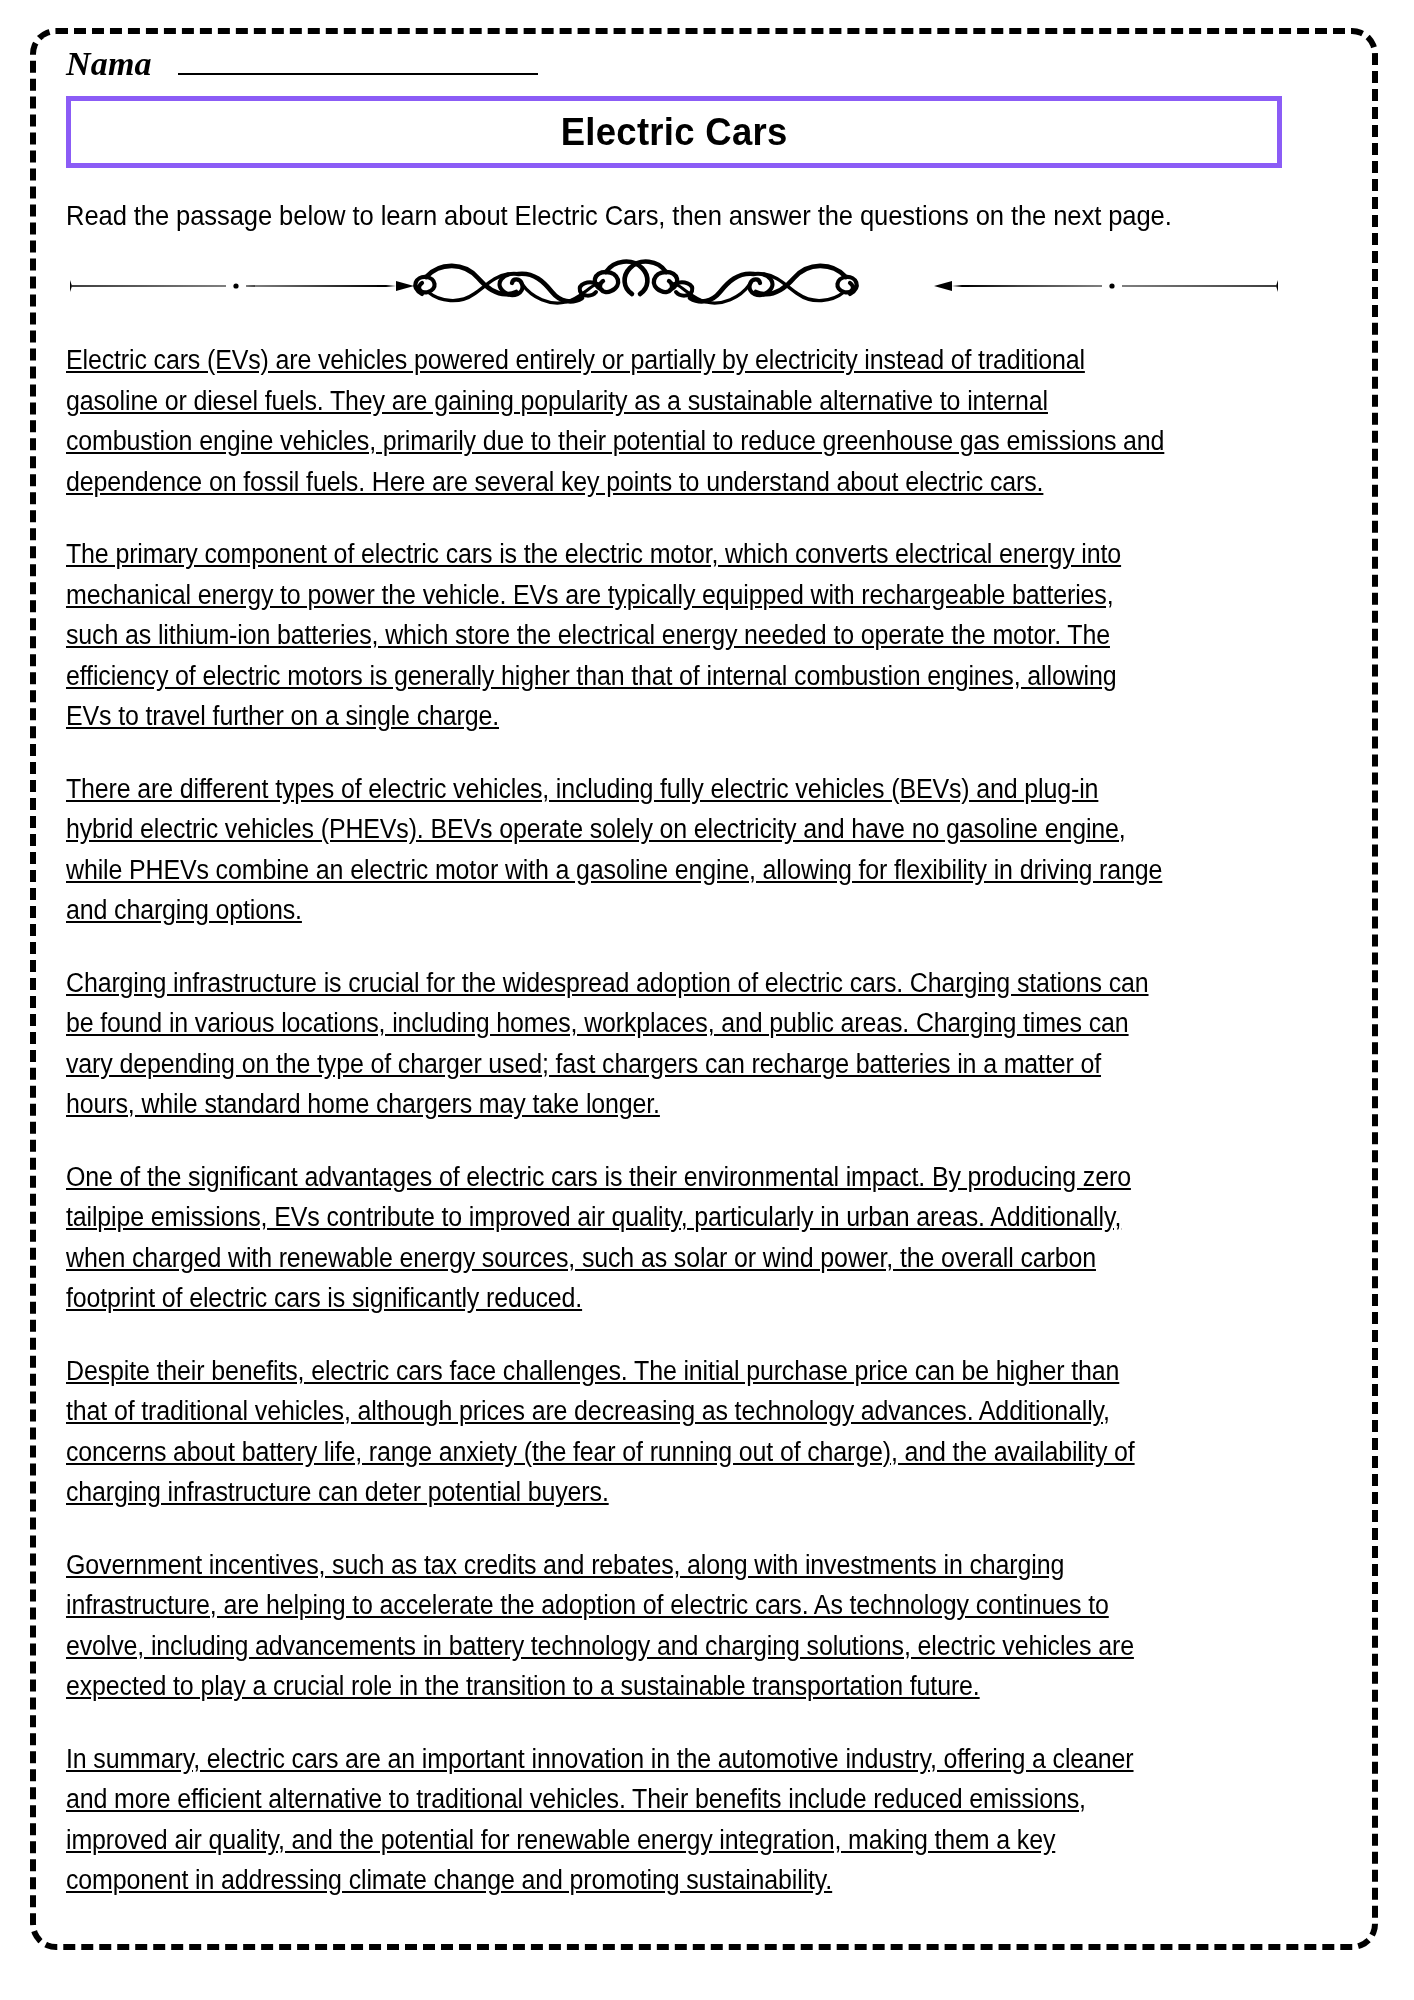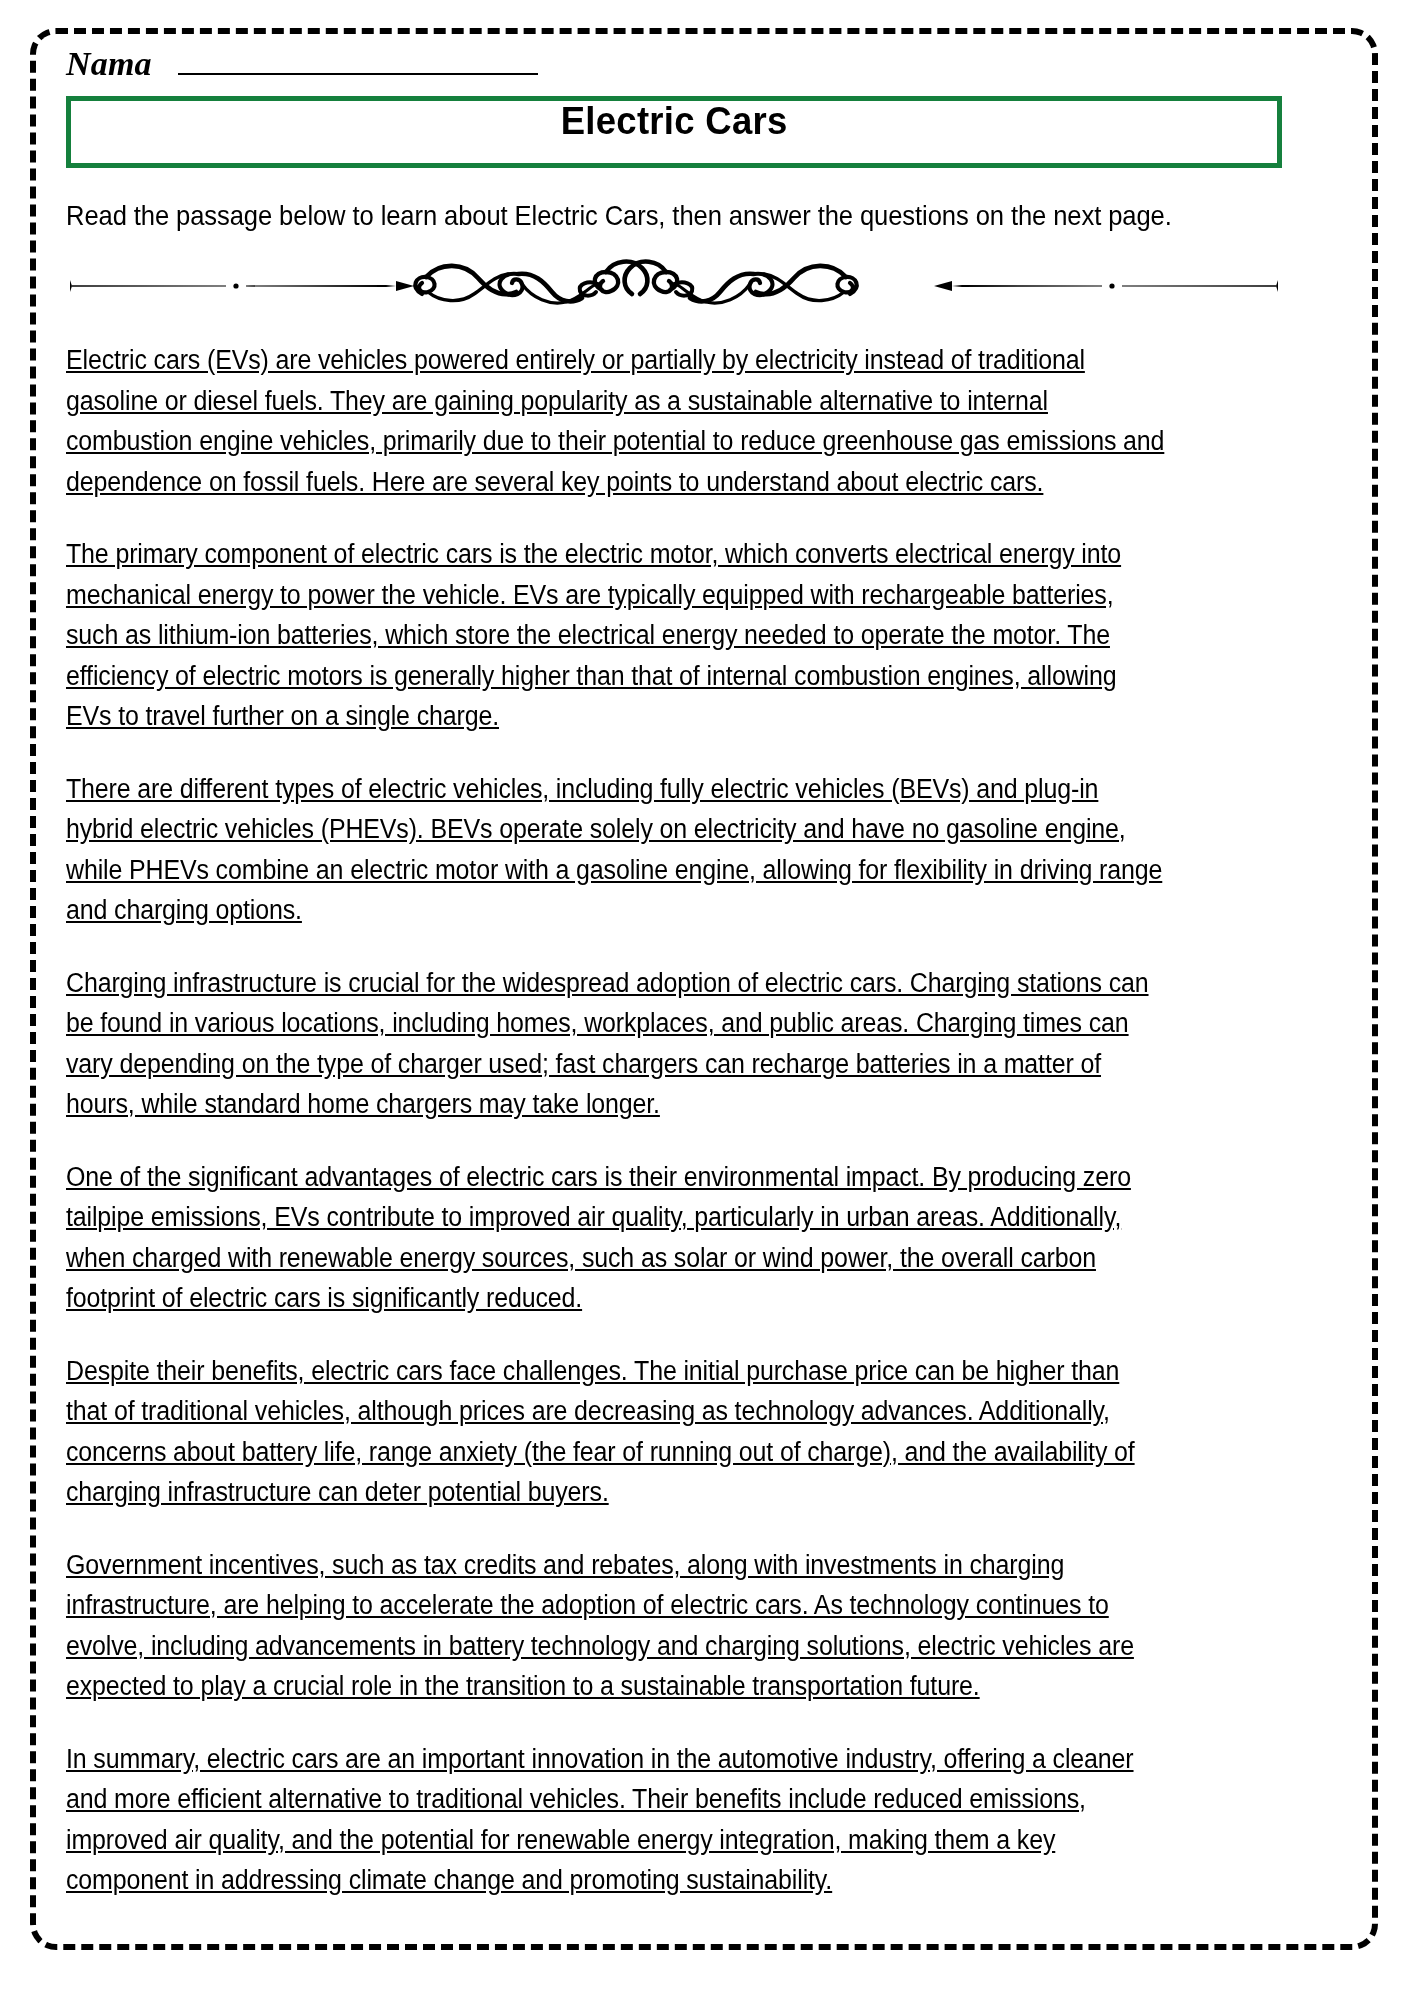--- a/index.html
+++ b/index.html
@@ -64,23 +64,24 @@
     flex: 0 0 auto;
     width: 360px;
     margin-left: 26px;
     border-bottom: 2px solid #000000;
     height: 28px;
   }
 
   
   .title-box {
     box-sizing: border-box;
-    border: 5px solid #15803d;
+    border: 5px solid #8b5cf6;
     height: 72px;
     display: flex;
+    align-items: center;
     justify-content: center;
     margin: 4px 0 0 0;
     width: 1216px;
   }
   .title-text {
     font-family: "Liberation Sans Narrow", "Liberation Sans", sans-serif;
     font-weight: bold;
     font-size: 38px;
     line-height: 40px;
     letter-spacing: 0.3px;

